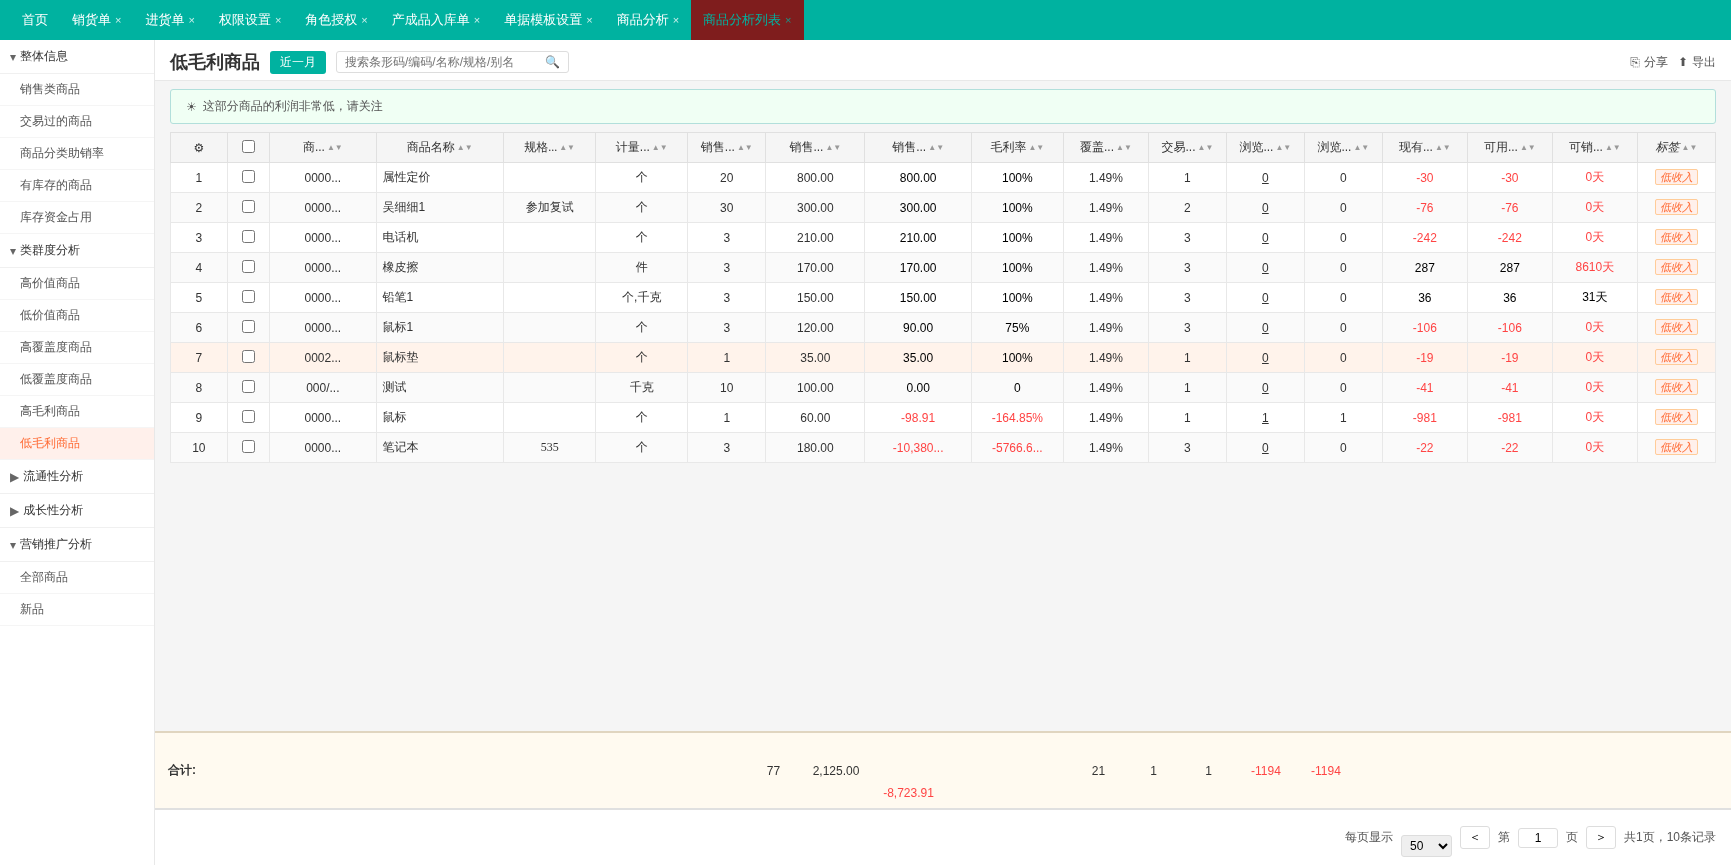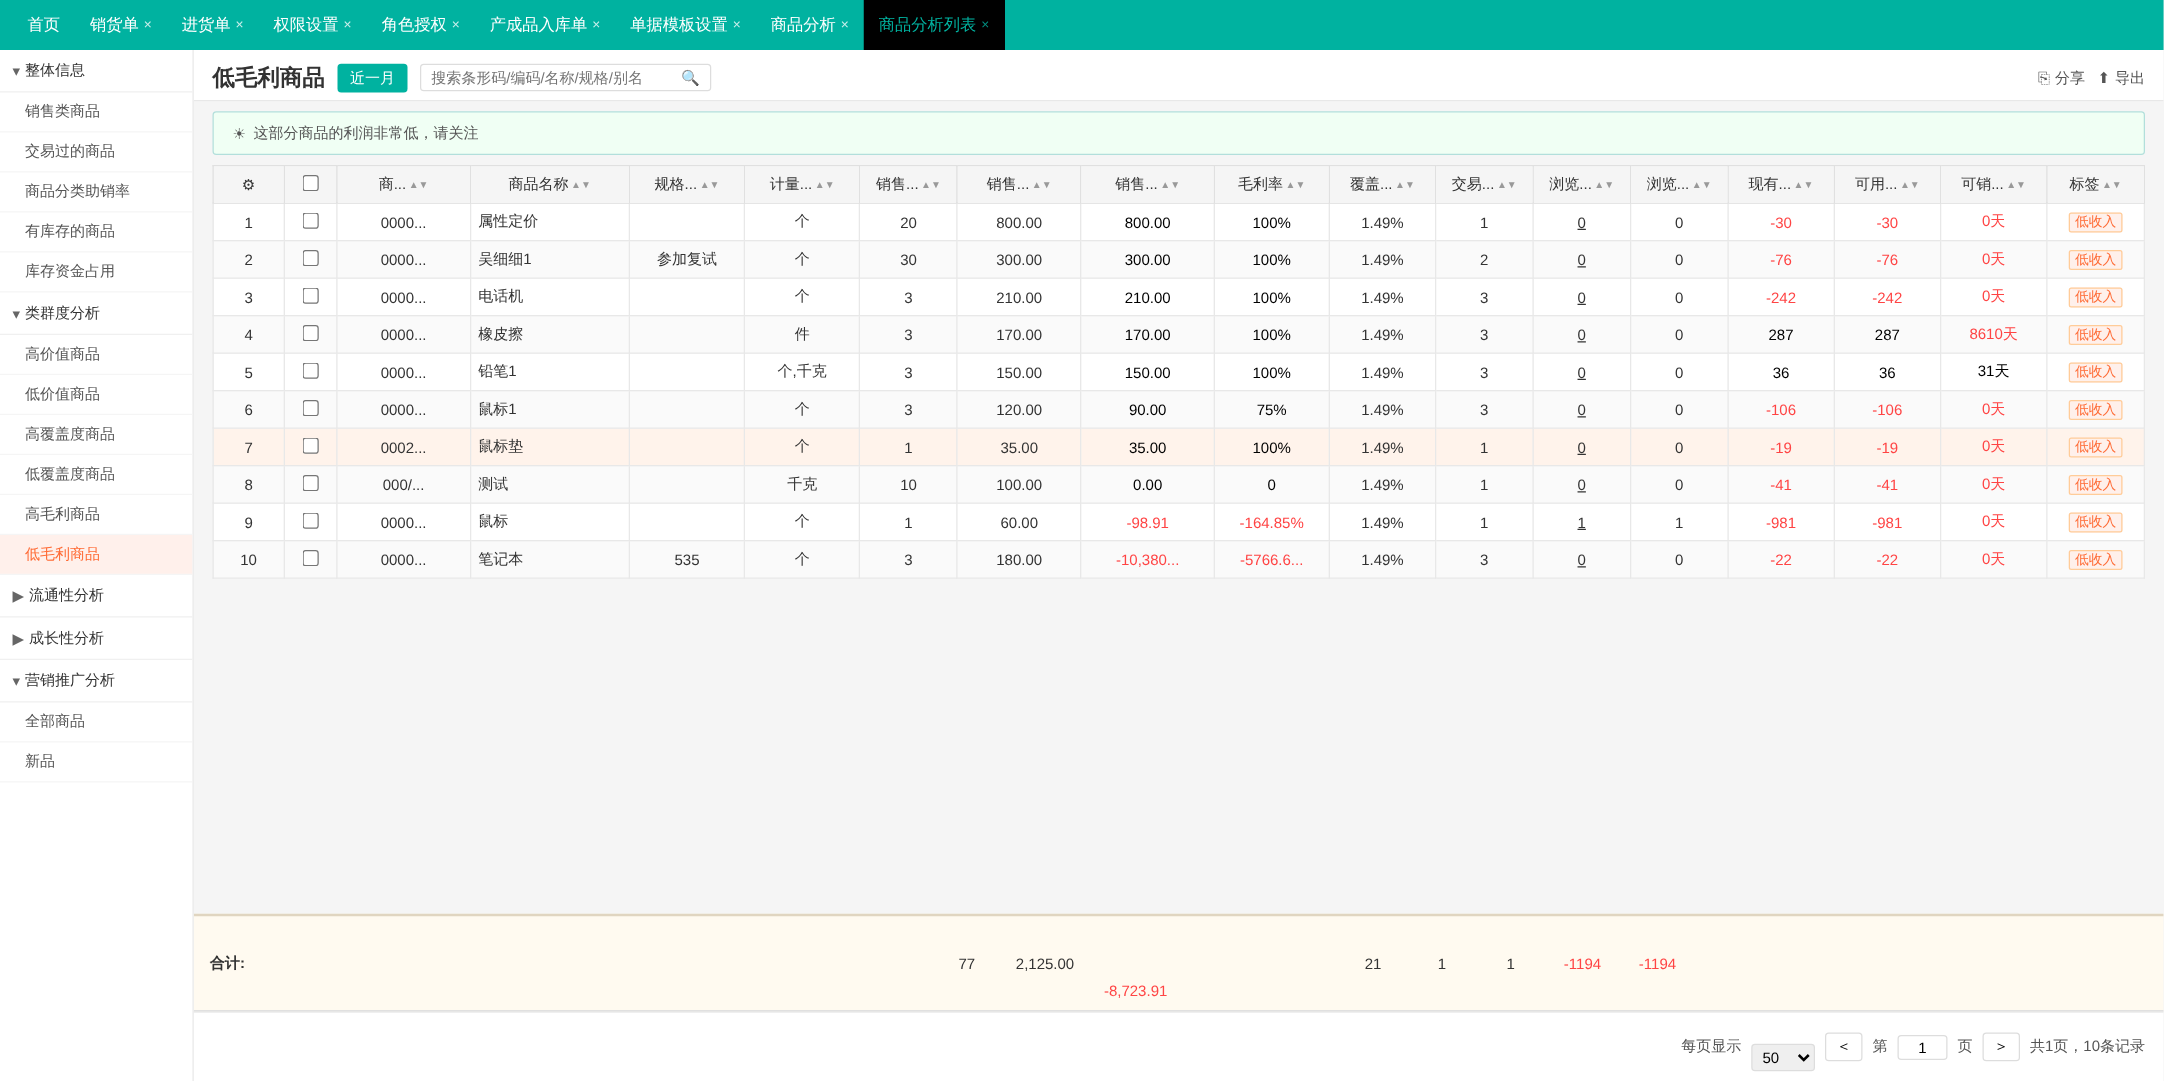--- a/index.html
+++ b/index.html
@@ -8,21 +8,21 @@
     
     .top-nav {
       display: flex; align-items: center;
       background: #00b2a0; height: 40px; padding: 0 10px;
       color: white; font-size: 13px;
     }
     .top-nav .nav-item {
       padding: 0 12px; cursor: pointer; height: 40px;
       display: flex; align-items: center; white-space: nowrap;
     }
-    .top-nav .nav-item.active { background: #000000; color: #00b2a0; }
+    .top-nav .nav-item.active { background: #7f1d1d; color: #00b2a0; }
     .top-nav .nav-item .close-x { margin-left: 4px; font-size: 11px; opacity: 0.8; }
 
     
     .main-layout { display: flex; height: calc(865px - 40px); }
 
     
     .sidebar {
       width: 155px; background: white; border-right: 1px solid #e8e8e8;
       overflow-y: auto; flex-shrink: 0;
     }
@@ -93,34 +93,34 @@
       text-align: center; color: #333; white-space: nowrap;
     }
     .data-table tbody tr.highlighted { background: #fff3eb; }
     .data-table tbody tr.row-odd { background: white; }
     .data-table tbody tr.row-even { background: #fafafa; }
 
     .col-num { width: 40px; }
     .col-check { width: 30px; }
     .col-code { width: 75px; }
     .col-name { width: 90px; text-align: left !important; }
-    .col-spec { width: 65px; }
+    .col-spec { width: 65px; font-family: Liberation Serif, serif; }
     .col-unit { width: 65px; }
     .col-sale-qty { width: 55px; }
     .col-sale-price { width: 70px; }
     .col-sale-profit { width: 75px; }
     .col-gross-rate { width: 65px; }
     .col-cover { width: 60px; }
     .col-trade { width: 55px; }
     .col-browse1 { width: 55px; }
     .col-browse2 { width: 55px; }
     .col-current { width: 60px; }
     .col-available { width: 60px; }
     .col-saleable { width: 60px; }
-    .col-tag { width: 55px; }
+    .col-tag { width: 55px; font-style: italic; }
     .tag-badge {
       background: #fff0eb; color: #ff6b35;
       border: 1px solid #ffcc99; border-radius: 2px;
       padding: 1px 4px; font-size: 11px;
     }
     .underline { text-decoration: underline; cursor: pointer; }
 
     
     .footer-total {
       background: #fffaf0; border-top: 2px solid #e0d5c0;

